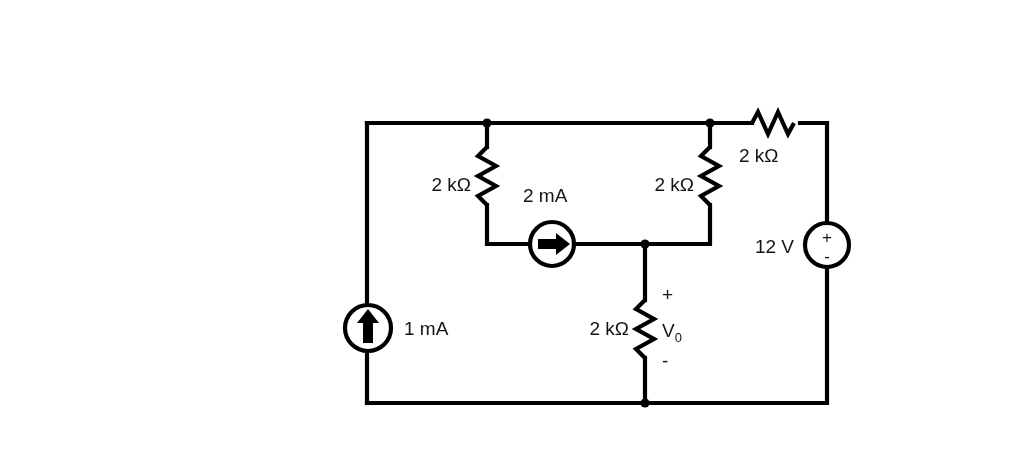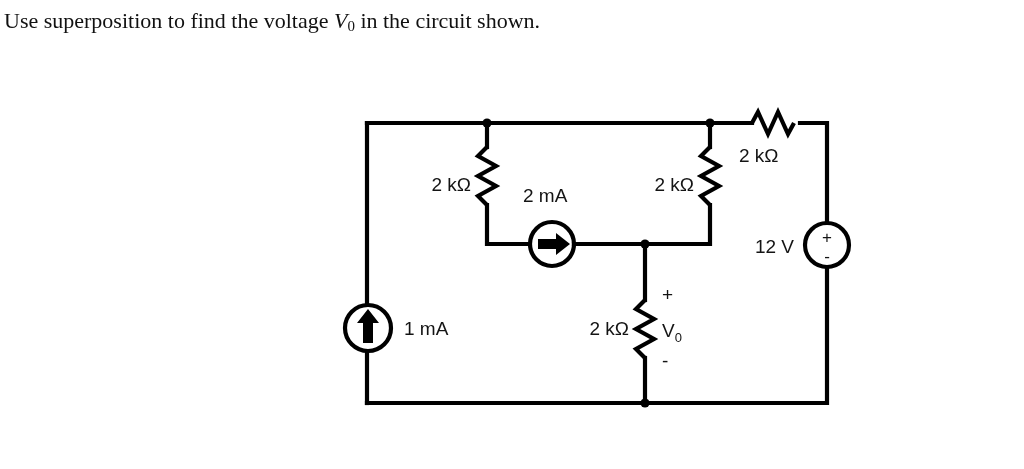--- a/index.html
+++ b/index.html
@@ -95,23 +95,20 @@
   .arrow-body {
     fill: #000000;
     stroke: none;
   }
 </style>
 </head>
 <body>
 
 <div id="page-root">
 
-  <div class="problem-statement">
-    <span>Use superposition to find the voltage </span><span class="var-v">V</span><sub>0</sub><span> in the circuit shown.</span>
-  </div>
 
   <div id="circuit-figure">
     <svg width="1024" height="469" viewBox="0 0 1024 469" xmlns="http://www.w3.org/2000/svg">
 
       <path class="wire" d="M 367 123 L 752 123"></path>
 
       <path class="wire" d="M 800 123 L 827 123 L 827 223"></path>
 
       <path class="wire" d="M 827 267 L 827 403 L 367 403"></path>
 

